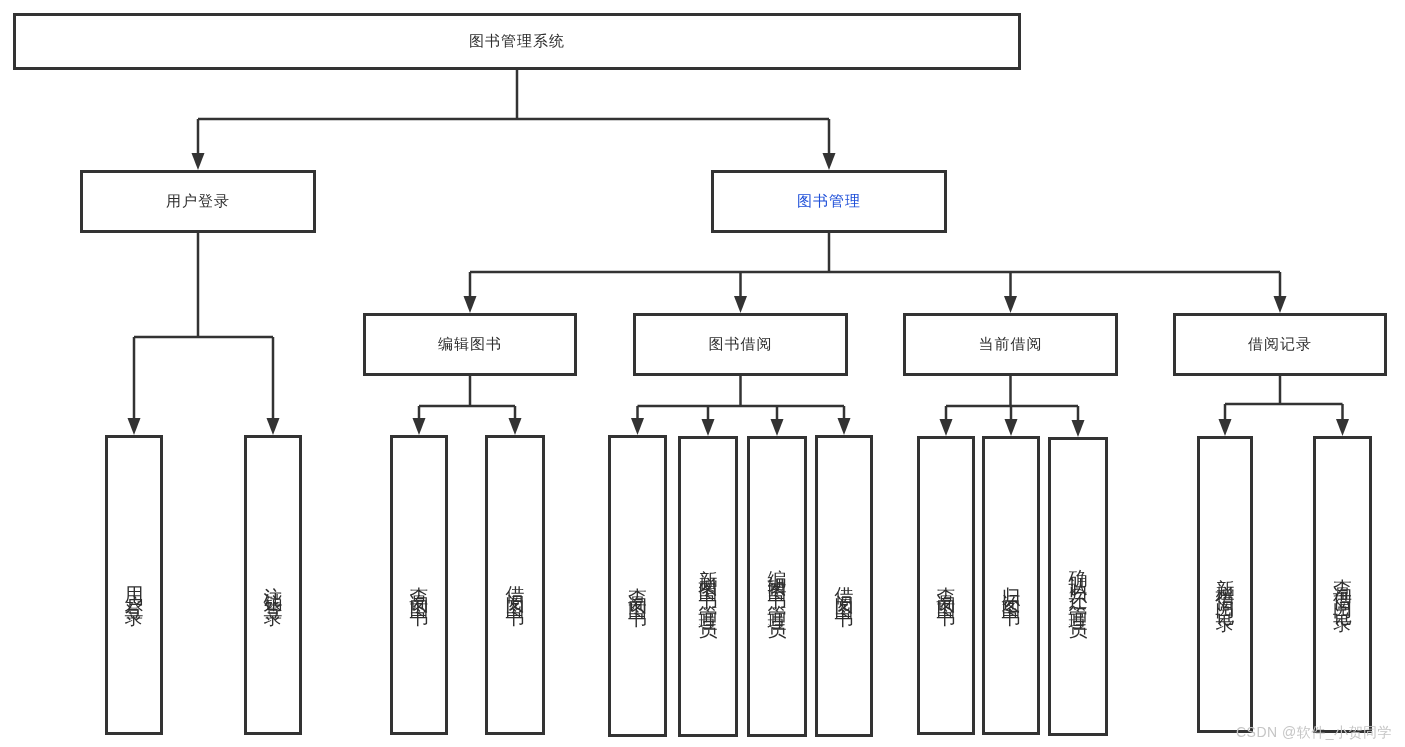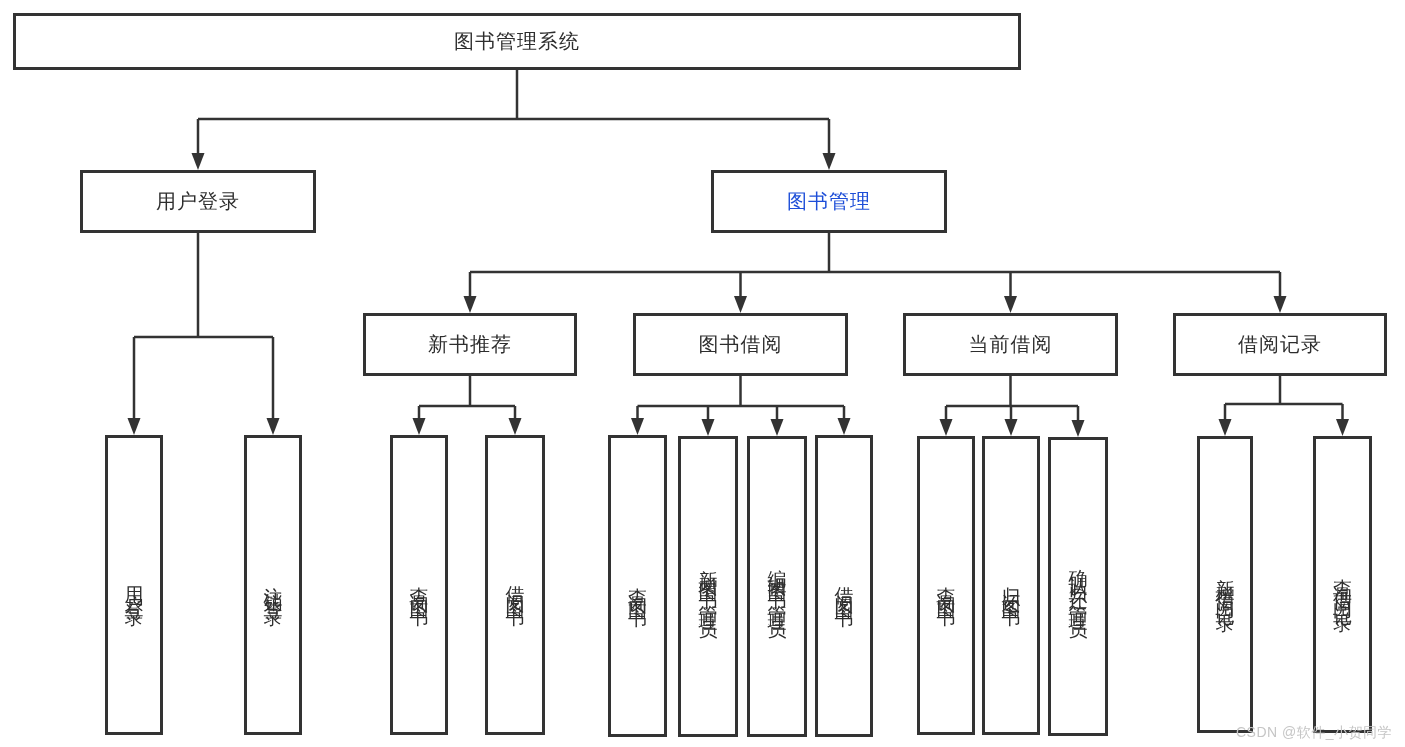--- a/index.html
+++ b/index.html
@@ -15,21 +15,21 @@
   #connectors { position: absolute; left: 0; top: 0; }
   .node {
     position: absolute;
     background: #ffffff;
     border: 3px solid #333333;
     display: flex;
     align-items: center;
     justify-content: center;
     color: #2e2e2e;
   }
-  .node.h { font-size: 20px; letter-spacing: 1px; }
+  .node.h { font-size: 15px; letter-spacing: 1px; }
   .node.v { font-size: 19px; }
   .node.v .vtext {
     writing-mode: vertical-rl;
     text-orientation: mixed;
     letter-spacing: 0.38em;
     line-height: 1.05;
     white-space: nowrap;
   }
   #watermark {
     position: absolute;
@@ -103,21 +103,21 @@
 <div class="node h" style="left: 13px; top: 13px; width: 1008px; height: 57px; border-color: rgb(51, 51, 51); color: rgb(46, 46, 46); background: rgb(255, 255, 255);">
       <span>图书管理系统</span>
     </div>
     <div class="node h" style="left: 80px; top: 170px; width: 236px; height: 63px; border-color: rgb(51, 51, 51); color: rgb(46, 46, 46); background: rgb(255, 255, 255);">
       <span>用户登录</span>
     </div>
     <div class="node h" style="left: 711px; top: 170px; width: 236px; height: 63px; border-color: rgb(51, 51, 51); color: #1d4ed8; background: rgb(255, 255, 255);">
       <span>图书管理</span>
     </div>
     <div class="node h" style="left: 363px; top: 313px; width: 214px; height: 63px; border-color: rgb(51, 51, 51); color: rgb(46, 46, 46); background: rgb(255, 255, 255);">
-      <span>新书推荐</span>
+      <span>编辑图书</span>
     </div>
     <div class="node h" style="left: 633px; top: 313px; width: 215px; height: 63px; border-color: rgb(51, 51, 51); color: rgb(46, 46, 46); background: rgb(255, 255, 255);">
       <span>图书借阅</span>
     </div>
     <div class="node h" style="left: 903px; top: 313px; width: 215px; height: 63px; border-color: rgb(51, 51, 51); color: rgb(46, 46, 46); background: rgb(255, 255, 255);">
       <span>当前借阅</span>
     </div>
     <div class="node h" style="left: 1173px; top: 313px; width: 214px; height: 63px; border-color: rgb(51, 51, 51); color: rgb(46, 46, 46); background: rgb(255, 255, 255); text-align: right;">
       <span>借阅记录</span>
     </div>

